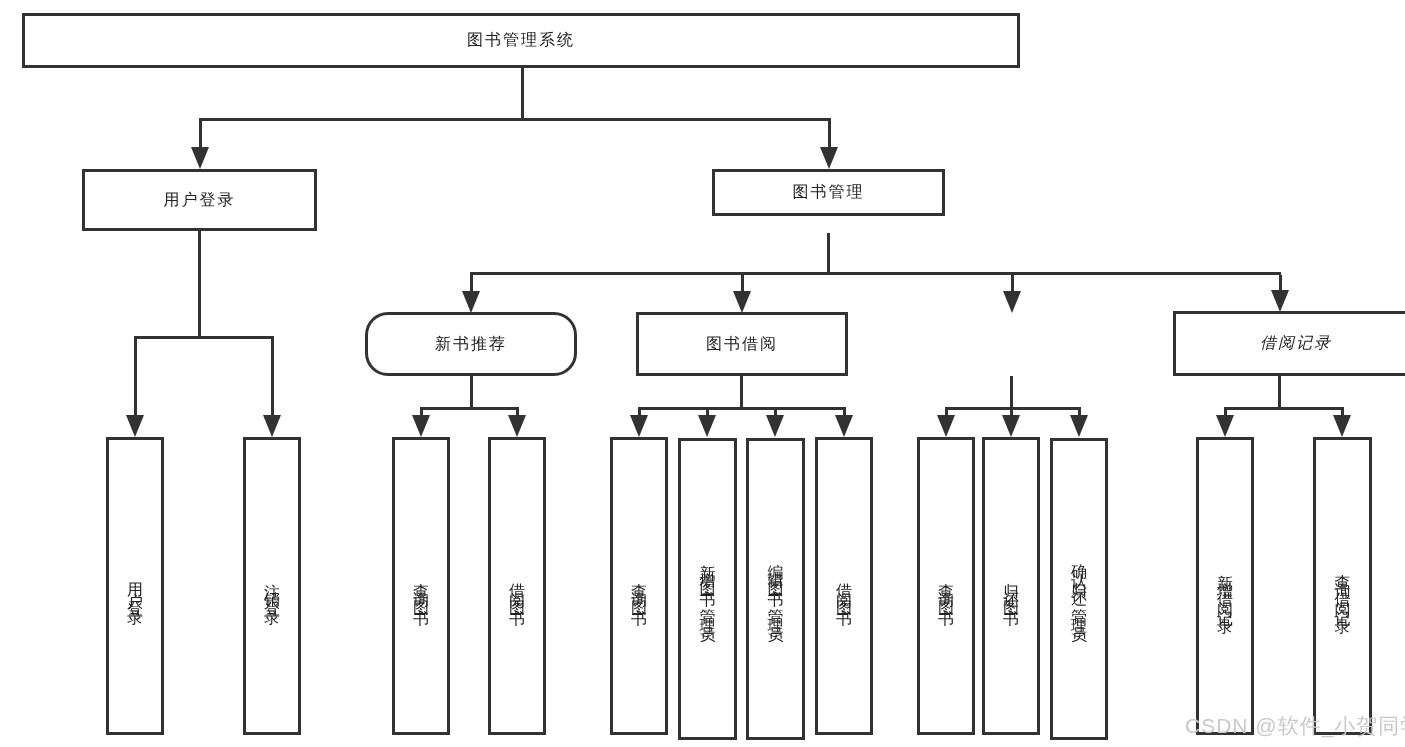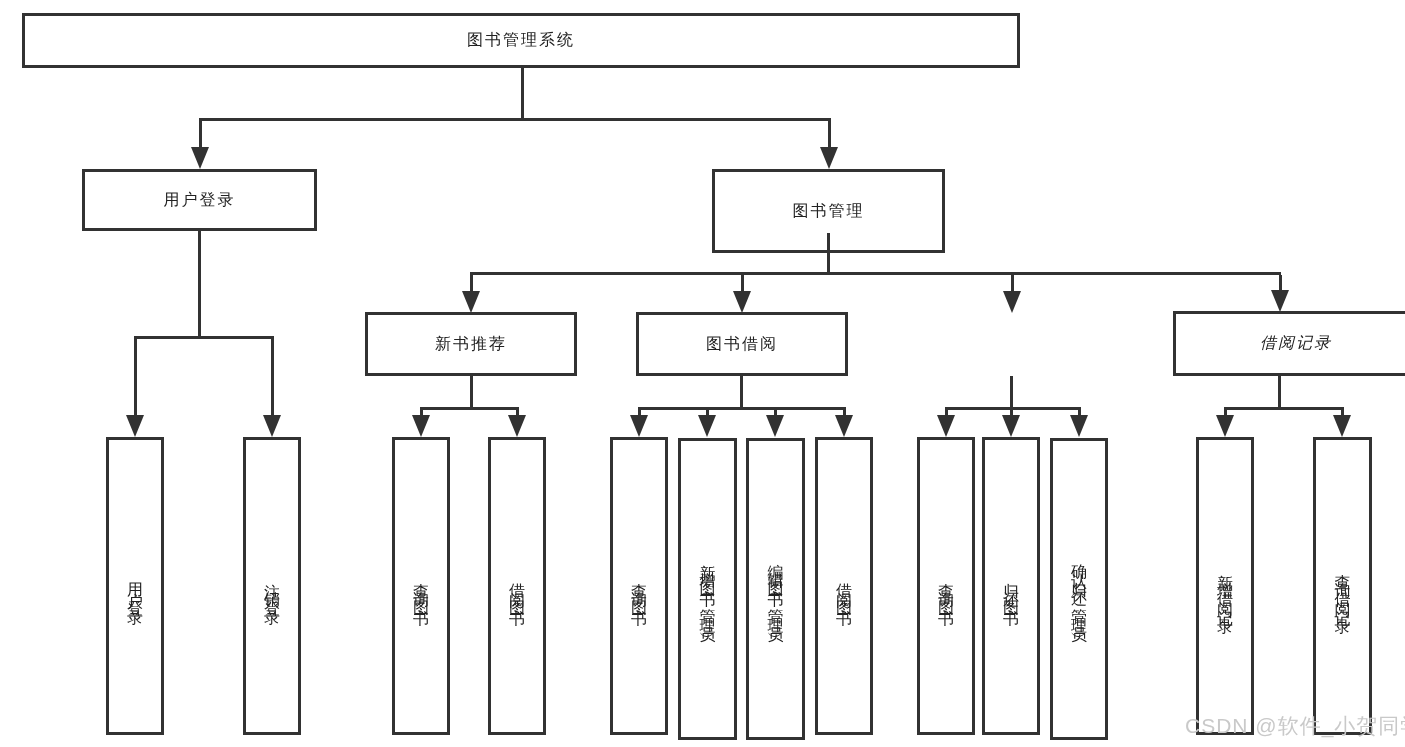--- a/index.html
+++ b/index.html
@@ -62,35 +62,35 @@
 <div id="canvas">
 
   <div class="box" style="left:22px;top:13px;width:998px;height:55px;">图书管理系统</div>
 
   <div class="vl" style="left:521px;top:67px;height:51px;"></div>
   <div class="hl" style="left:199px;top:118px;width:632px;"></div>
   <div class="ar" style="left:191px;top:121px;height:48px;"></div>
   <div class="ar" style="left:820px;top:121px;height:48px;"></div>
 
   <div class="box" style="left:82px;top:169px;width:235px;height:62px;">用户登录</div>
-  <div class="box" style="left:712px;top:169px;width:233px;height:84px;">图书管理</div>
+  <div class="box" style="left:712px;top:169px;width:233px;height:47px;">图书管理</div>
 
   <div class="vl" style="left:198px;top:231px;height:105px;"></div>
   <div class="hl" style="left:134px;top:336px;width:140px;"></div>
   <div class="ar" style="left:126px;top:339px;height:98px;"></div>
   <div class="ar" style="left:263px;top:339px;height:98px;"></div>
 
   <div class="vl" style="left:827px;top:233px;height:39px;"></div>
   <div class="hl" style="left:470px;top:272px;width:811px;"></div>
   <div class="ar" style="left:462px;top:275px;height:38px;"></div>
   <div class="ar" style="left:733px;top:275px;height:38px;"></div>
   <div class="ar" style="left:1003px;top:275px;height:38px;"></div>
   <div class="ar" style="left:1271px;top:275px;height:37px;"></div>
 
-  <div class="box" style="left:365px;top:312px;width:212px;height:64px;">新书推荐</div>
+  <div class="box" style="left:365px;top:312px;width:212px;height:64px;border-radius:23px;">新书推荐</div>
   <div class="box" style="left:636px;top:312px;width:212px;height:64px;">图书借阅</div>
   <div class="box" style="left:1173px;top:311px;width:246px;height:65px;font-style:italic;">借阅记录</div>
 
   <div class="vl" style="left:470px;top:376px;height:31px;"></div>
   <div class="hl" style="left:420px;top:407px;width:99px;"></div>
   <div class="ar" style="left:412px;top:410px;height:27px;"></div>
   <div class="ar" style="left:508px;top:410px;height:27px;"></div>
 
   <div class="vl" style="left:740px;top:376px;height:31px;"></div>
   <div class="hl" style="left:638px;top:407px;width:208px;"></div>

